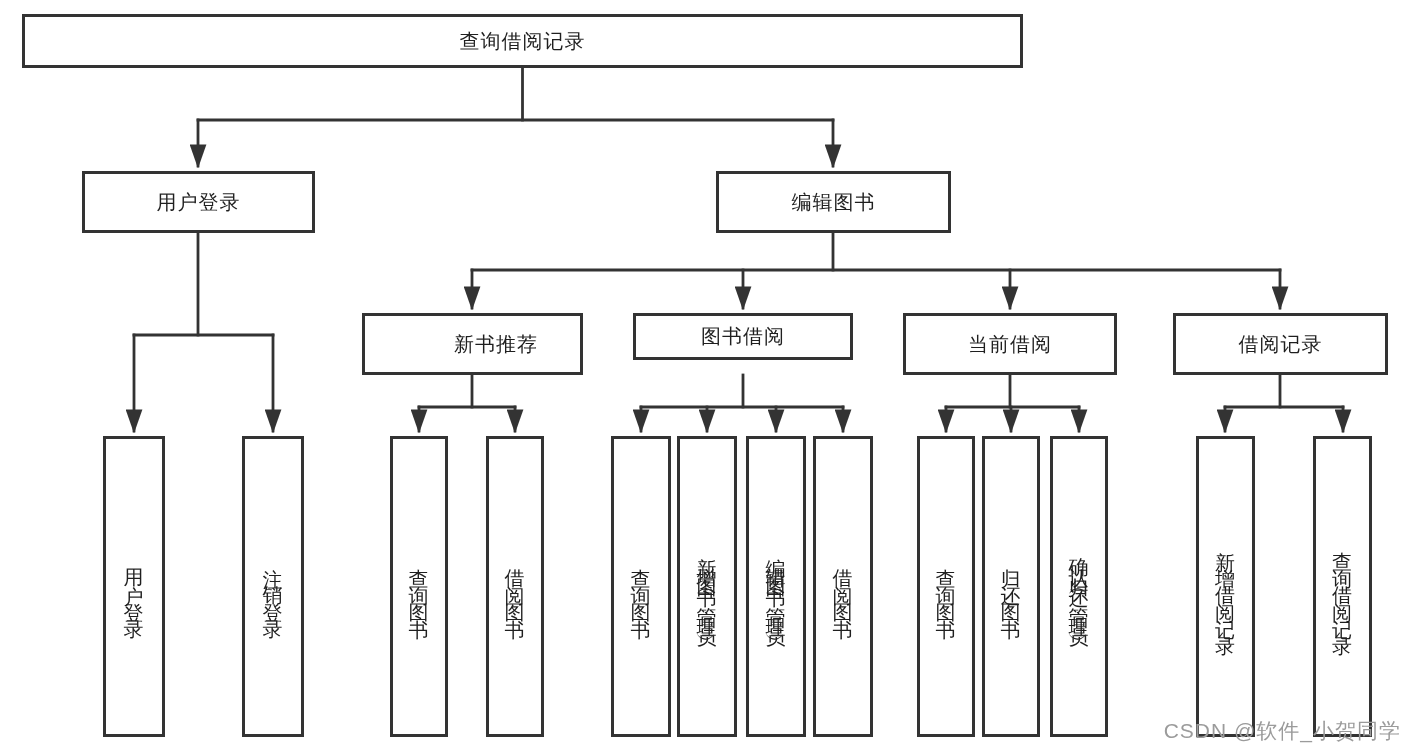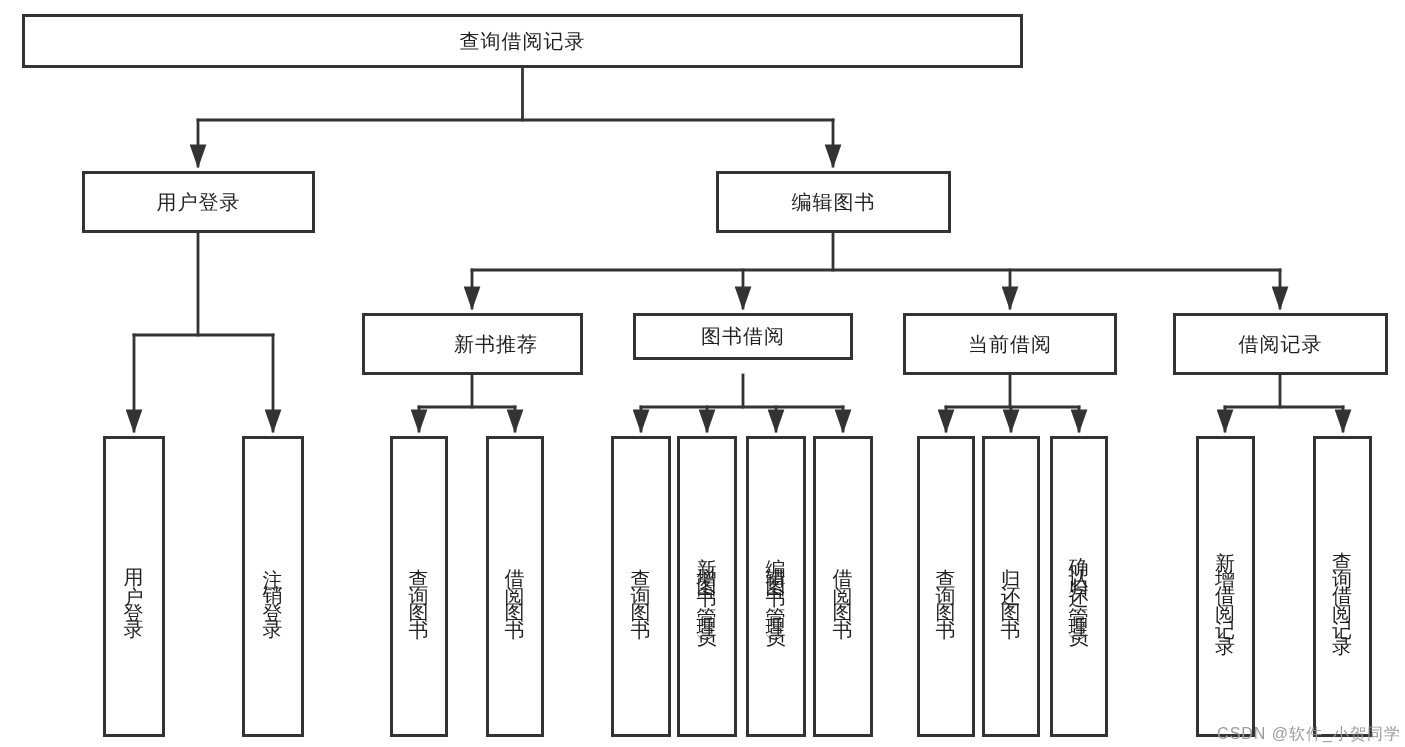--- a/index.html
+++ b/index.html
@@ -40,21 +40,21 @@
     white-space: normal;
     line-height: 1;
   }
   .node.v.tight .lbl {
     letter-spacing: 0.5em;
   }
   .watermark {
     position: absolute;
     right: 4px;
     bottom: 2px;
-    font-size: 16px;
+    font-size: 21px;
     color: #9b9b9b;
     z-index: 3;
     white-space: nowrap;
     letter-spacing: 1px;
   }
 </style>
 </head>
 <body>
 
 <div class="canvas">

